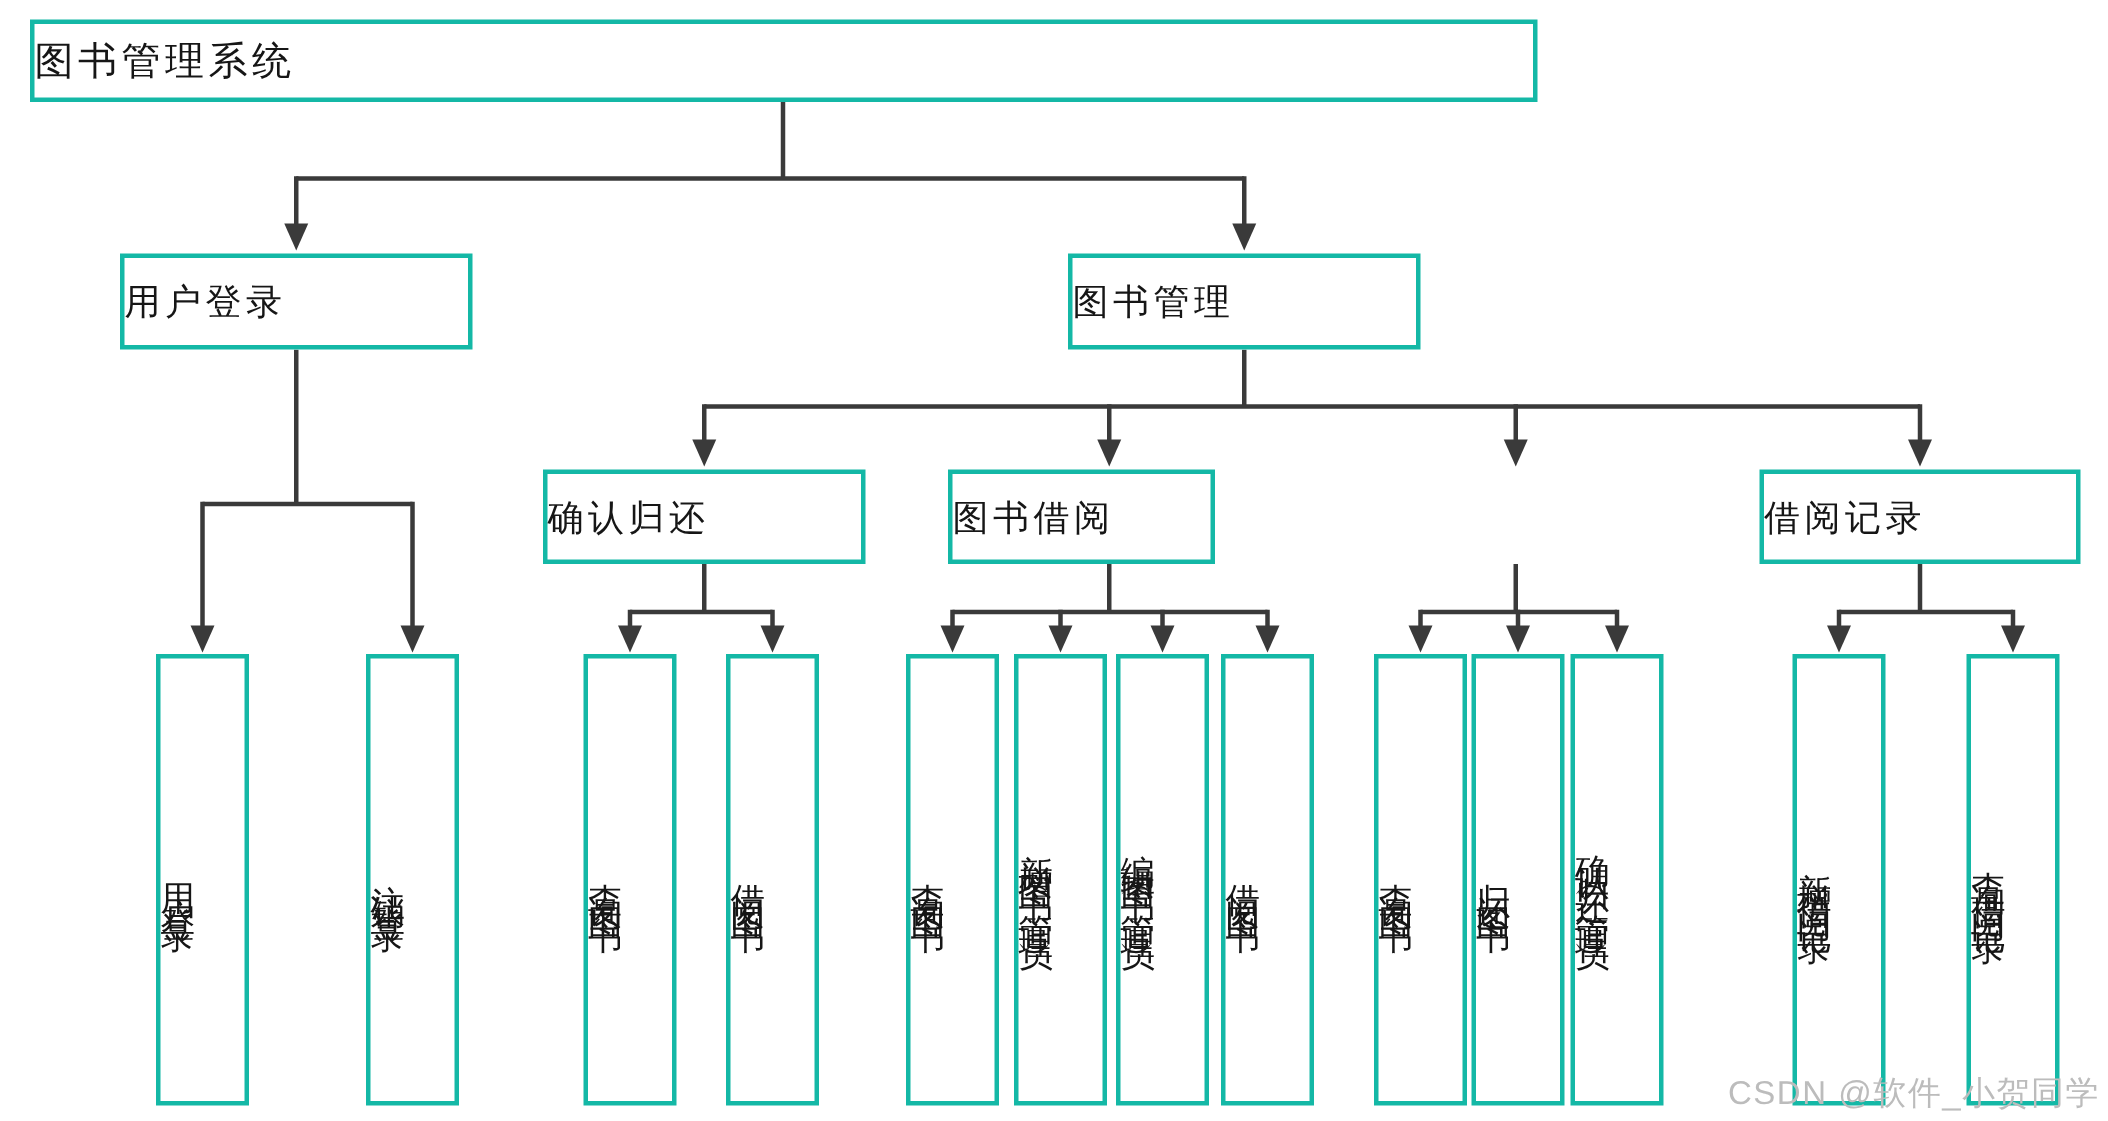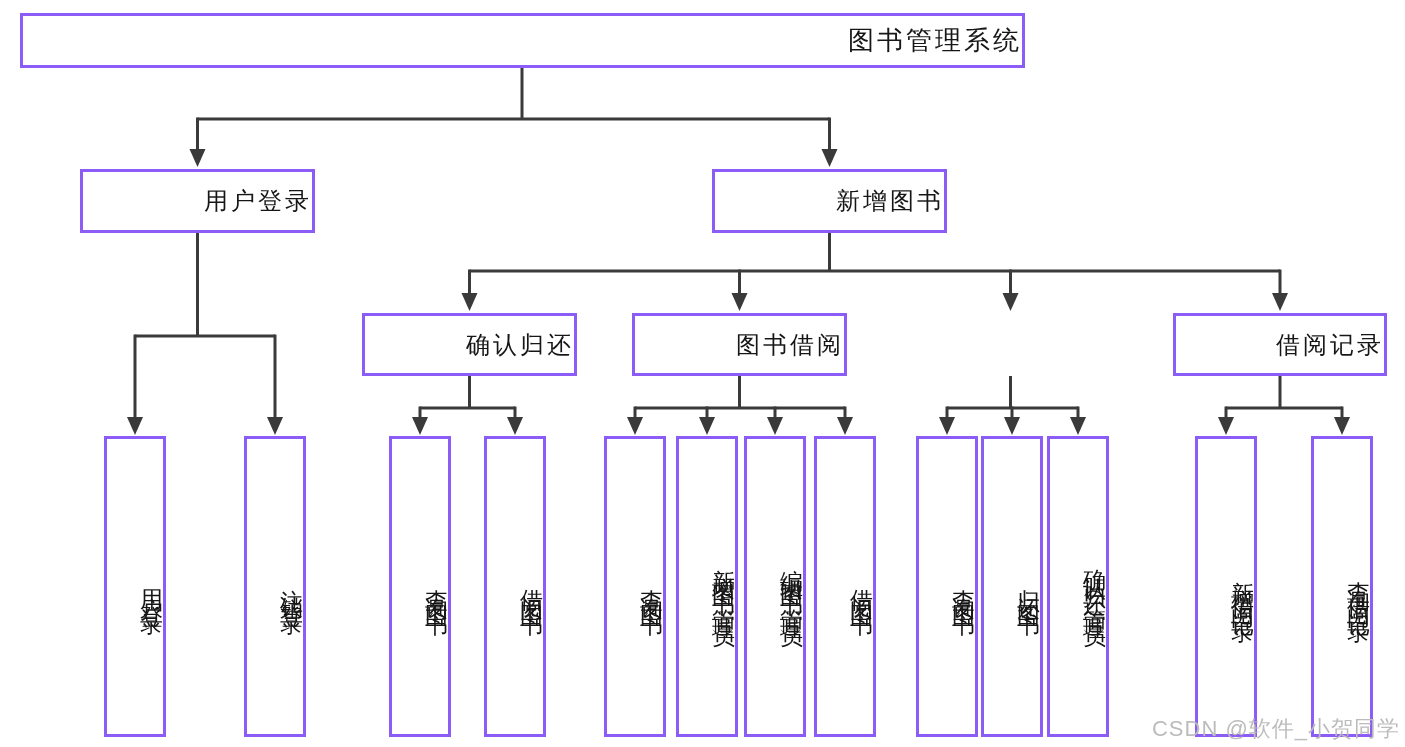--- a/index.html
+++ b/index.html
@@ -14,24 +14,24 @@
   .connectors {
     position: absolute;
     left: 0; top: 0;
     width: 1405px; height: 747px;
     pointer-events: none;
   }
   .node {
     position: absolute;
     box-sizing: border-box;
     background: #ffffff;
-    border: 3px solid #8b5cf6;
+    border: 3px solid #14b8a6;
     display: flex;
     align-items: center;
-    justify-content: flex-end;
+    justify-content: flex-start;
     color: #161616;
   }
   .hlabel {
     font-size: 24px;
     letter-spacing: 3px;
     white-space: nowrap;
   }
   .root-label { font-size: 26px; }
   .vtext {
     writing-mode: vertical-rl;
@@ -49,21 +49,21 @@
     font-size: 22px;
     letter-spacing: 1px;
     white-space: nowrap;
     margin-left: 44px;
   }
   
   .n-root  { left: 20px;  top: 13px;  width: 1005px; height: 55px; }
   .n-ulog  { left: 80px;  top: 169px; width: 235px;  height: 64px; }
   .n-bmgmt { left: 712px; top: 169px; width: 235px;  height: 64px; }
   .n-s1 { left: 362px;  top: 313px; width: 215px; height: 63px; }
-  .n-s2 { left: 632px;  top: 313px; width: 215px; height: 63px; font-family: Liberation Mono, monospace; }
+  .n-s2 { left: 632px;  top: 313px; width: 178px; height: 63px; font-family: Liberation Mono, monospace; }
   .n-s3 { left: 903px;  top: 313px; width: 215px; height: 63px; }
   .n-s4 { left: 1173px; top: 313px; width: 214px; height: 63px; }
   .leaf { top: 436px; width: 62px; height: 301px; }
   .l-g1a { left: 104px; }  .l-g1b { left: 244px; }
   .l-g2a { left: 389px; }  .l-g2b { left: 484px; }
   .l-g3a { left: 604px; }  .l-g3b { left: 676px; }
   .l-g3c { left: 744px; }  .l-g3d { left: 814px; }
   .l-g4a { left: 916px; }  .l-g4b { left: 981px; }  .l-g4c { left: 1047px; }
   .l-g5a { left: 1195px; } .l-g5b { left: 1311px; }
 </style>
@@ -146,21 +146,21 @@
   </svg>
 
   <div class="node n-root">
     <span class="hlabel root-label">图书管理系统</span>
   </div>
 
   <div class="node n-ulog">
     <span class="hlabel">用户登录</span>
   </div>
   <div class="node n-bmgmt">
-    <span class="hlabel">新增图书</span>
+    <span class="hlabel">图书管理</span>
   </div>
 
   <div class="node n-s1">
     <span class="hlabel">确认归还</span>
   </div>
   <div class="node n-s2">
     <span class="hlabel">图书借阅</span>
   </div>
   <div class="node n-s4">
     <span class="hlabel">借阅记录</span>

